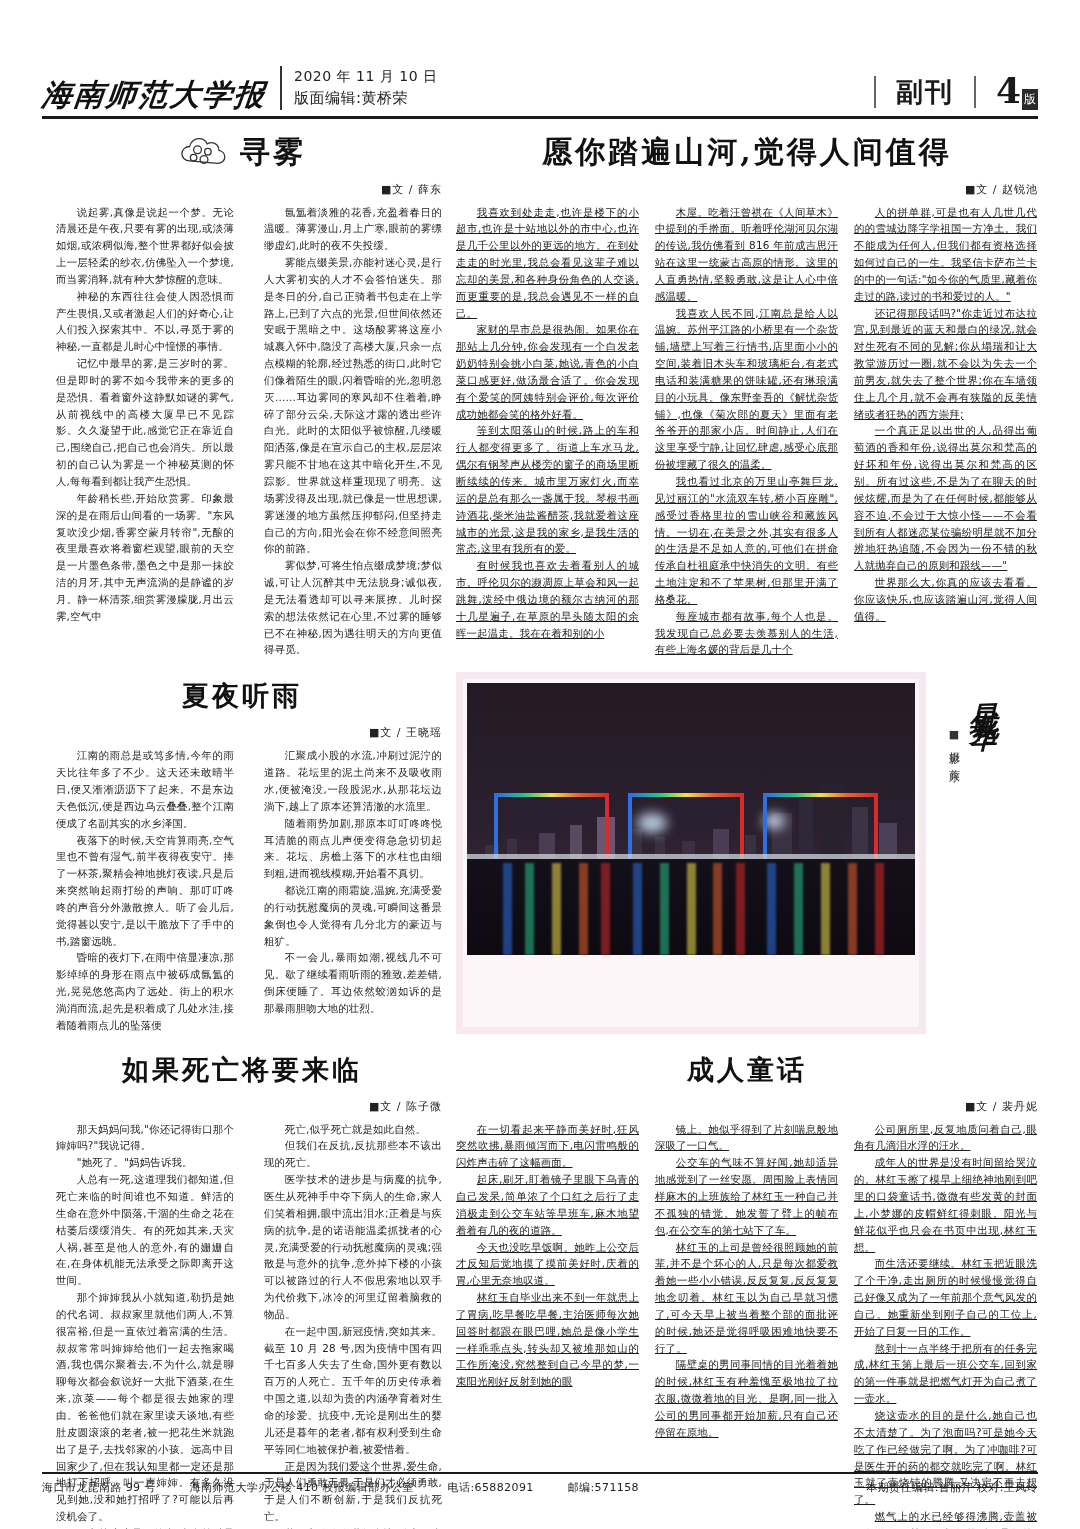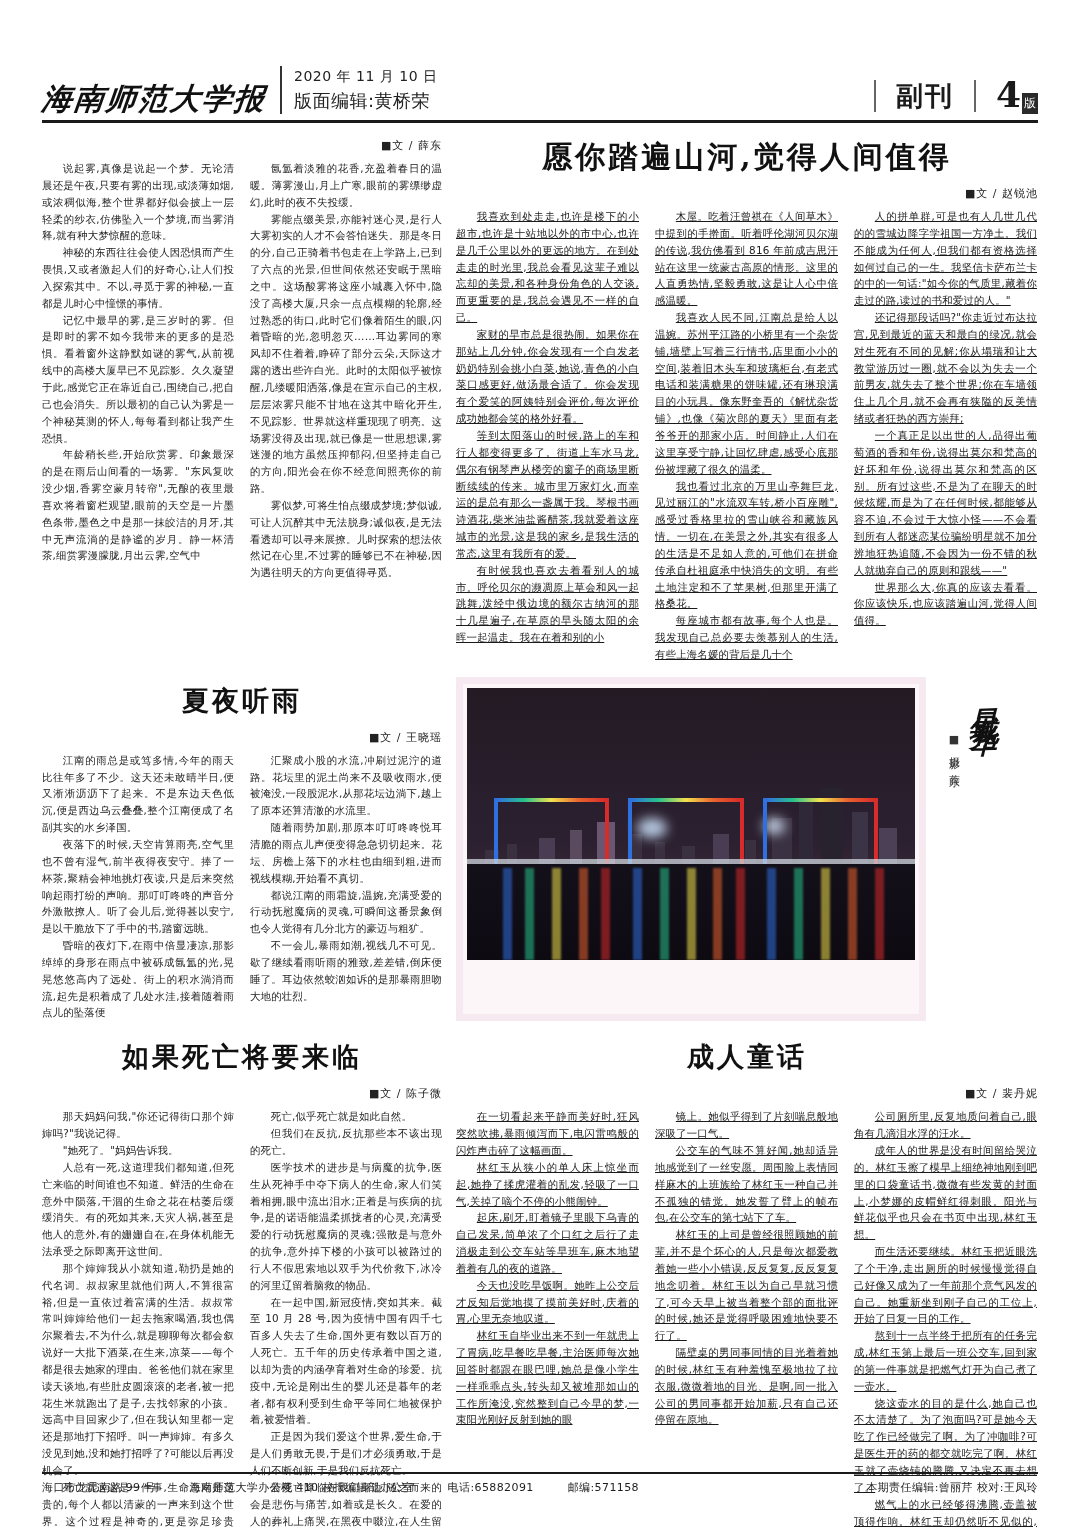--- a/index.html
+++ b/index.html
@@ -30,21 +30,21 @@
     color:#111;
     line-height:1;
     transform:skewX(-6deg);
   }
   .mast-meta{
     border-left:2px solid #333;
     padding-left:12px;
     line-height:1.5;
   }
   .mast-date{font-size:14px;color:#222;letter-spacing:.5px;}
-  .mast-editor{font-size:18px;color:#222;letter-spacing:.5px;}
+  .mast-editor{font-size:15px;color:#222;letter-spacing:.5px;}
   .mast-right{display:flex;align-items:center;gap:20px;}
   .mast-sep{width:2px;height:32px;background:#666;}
   .section-name{font-family:"DejaVu Serif","Liberation Serif",serif;font-size:27px;font-weight:700;letter-spacing:2px;}
   .page-num-wrap{display:flex;align-items:baseline;gap:1px;}
   .page-num{font-family:"DejaVu Serif","Liberation Serif",serif;font-size:36px;font-weight:700;line-height:.9;}
   .page-num-label{font-size:12px;background:#2a2a2a;color:#fff;padding:2px 2px 2px 2px;}
   .rule-thick{height:3px;background:#1a1a1a;margin-top:6px;}
 
   
   .headline{
@@ -77,21 +77,21 @@
 
   
   .top-band{display:flex;gap:14px;margin-top:10px;}
   .left-zone{width:400px;}
   .right-zone{width:582px;}
 
   .title-row{display:flex;align-items:center;justify-content:center;gap:10px;height:48px;}
   .cloud-ico{width:52px;height:34px;flex:none;}
 
   .cols2{display:flex;gap:16px;}
-  .cols2 > .col{width:192px;}
+  .cols2 > .col{width:192px;margin-left:14px;}
   .cols3{display:flex;gap:16px;text-decoration:underline;}
   .cols3 > .col{width:183px;}
 
   
   .mid-band{display:flex;gap:14px;margin-top:14px;}
 
   .photo-box{
     width:470px;
     border:7px solid #f7e9f0;
     background:#fdf6f9;
@@ -161,20 +161,32 @@
         <span class="page-num">4</span>
         <span class="page-num-label">版</span>
       </div>
     </div>
   </div>
   <div class="rule-thick"></div>
 
   <div class="top-band">
 
     <div class="left-zone">
+      <div class="title-row">
+        <svg class="cloud-ico" viewBox="0 0 80 52">
+          <g fill="none" stroke="#333" stroke-width="2">
+            <path d="M18 38c-7 0-12-5-12-11s5-11 12-11c1-7 7-12 14-12 6 0 11 3 13 8 2-1 4-2 6-2 7 0 12 5 12 12 5 1 9 5 9 10 0 6-5 10-11 10z"></path>
+            <circle cx="30" cy="21" r="6"></circle>
+            <circle cx="46" cy="24" r="5"></circle>
+            <circle cx="24" cy="33" r="5"></circle>
+            <circle cx="40" cy="36" r="6"></circle>
+          </g>
+        </svg>
+        <div class="headline h-big">寻雾</div>
+      </div>
       <div class="byline">■文 / 薛东</div>
       <div class="cols2">
         <div class="col">
           <p>说起雾,真像是说起一个梦。无论清晨还是午夜,只要有雾的出现,或淡薄如烟,或浓稠似海,整个世界都好似会披上一层轻柔的纱衣,仿佛坠入一个梦境,而当雾消释,就有种大梦惊醒的意味。</p>
           <p>神秘的东西往往会使人因恐惧而产生畏惧,又或者激起人们的好奇心,让人们投入探索其中。不以,寻觅于雾的神秘,一直都是儿时心中憧憬的事情。</p>
           <p>记忆中最早的雾,是三岁时的雾。但是即时的雾不如今我带来的更多的是恐惧。看着窗外这静默如谜的雾气,从前视线中的高楼大厦早已不见踪影。久久凝望于此,感觉它正在靠近自己,围绕自己,把自己也会消失。所以最初的自己认为雾是一个神秘莫测的怀人,每每看到都让我产生恐惧。</p>
           <p>年龄稍长些,开始欣赏雾。印象最深的是在雨后山间看的一场雾。"东风复吹没少烟,香雾空蒙月转帘",无酿的夜里最喜欢将着窗栏观望,眼前的天空是一片墨色条带,墨色之中是那一抹皎洁的月牙,其中无声流淌的是静谧的岁月。静一杯清茶,细赏雾漫朦胧,月出云霁,空气中</p>
         </div>
         <div class="col">
           <p>氤氲着淡雅的花香,充盈着春日的温暖。薄雾漫山,月上广寒,眼前的雾缥缈虚幻,此时的夜不失投缓。</p>
@@ -318,21 +330,20 @@
     </div>
 
     <div class="right-zone">
       <div class="title-row">
         <div class="headline h-mid">成人童话</div>
       </div>
       <div class="byline">■文 / 裴丹妮</div>
       <div class="cols3">
         <div class="col">
           <p>在一切看起来平静而美好时,狂风突然吹拂,暴雨倾泻而下,电闪雷鸣般的闪炸声击碎了这幅画面。</p>
-          <p>林红玉从狭小的单人床上惊坐而起,她挣了揉虎灌着的乱发,轻吸了一口气,关掉了嘀个不停的小熊闹钟。</p>
           <p>起床,刷牙,盯着镜子里眼下乌青的自己发呆,简单浓了个口红之后行了走消极走到公交车站等早班车,麻木地望着着有几的夜的道路。</p>
           <p>今天也没吃早饭啊。她昨上公交后才反知后觉地摸了摸前美好时,庆着的胃,心里无奈地叹道。</p>
           <p>林红玉自毕业出来不到一年就患上了胃病,吃早餐吃早餐,主治医师每次她回答时都跟在眼巴哩,她总是像小学生一样乖乖点头,转头却又被堆那如山的工作所淹没,究然整到自己今早的梦,一束阳光刚好反射到她的眼</p>
         </div>
         <div class="col">
           <p>镜上。她似乎得到了片刻喘息般地深吸了一口气。</p>
           <p>公交车的气味不算好闻,她却适异地感觉到了一丝安愿。周围脸上表情同样麻木的上班族给了林红玉一种自己并不孤独的错觉。她发誓了臂上的帧布包,在公交车的第七站下了车。</p>
           <p>林红玉的上司是曾经很照顾她的前辈,并不是个坏心的人,只是每次都爱教着她一些小小错误,反反复复,反反复复地念叨着。林红玉以为自己早就习惯了,可今天早上被当着整个部的面批评的时候,她还是觉得呼吸困难地快要不行了。</p>
           <p>隔壁桌的男同事同情的目光着着她的时候,林红玉有种羞愧至极地拉了拉衣服,微微着地的目光、是啊,同一批入公司的男同事都开始加薪,只有自己还停留在原地。</p>
 

